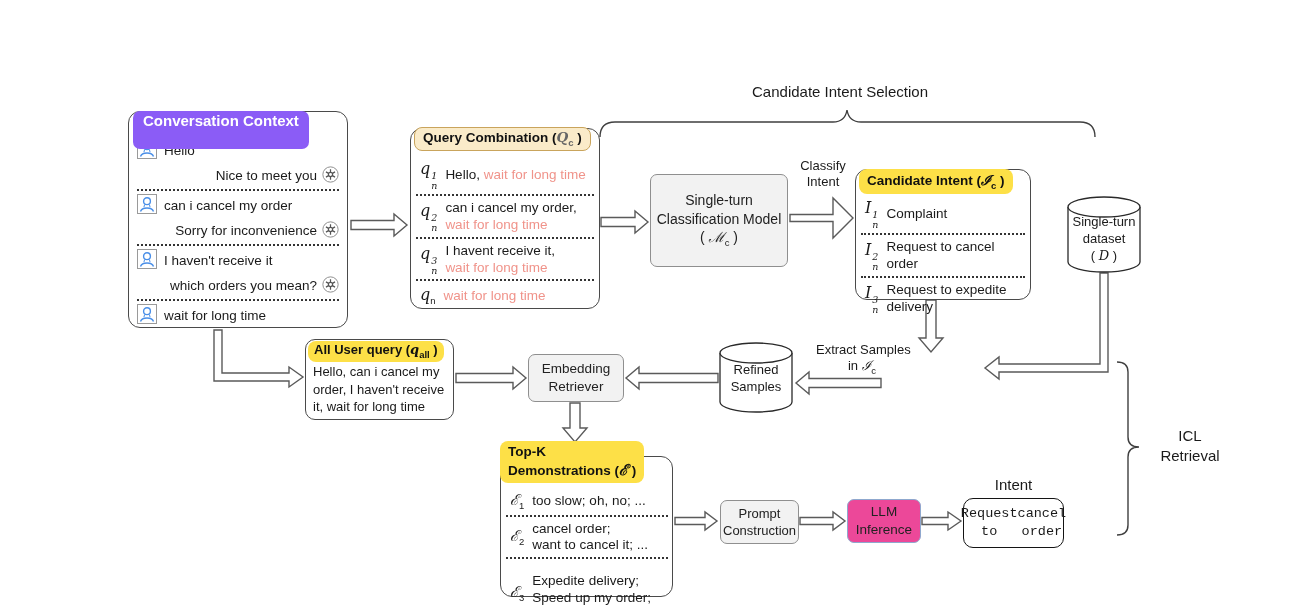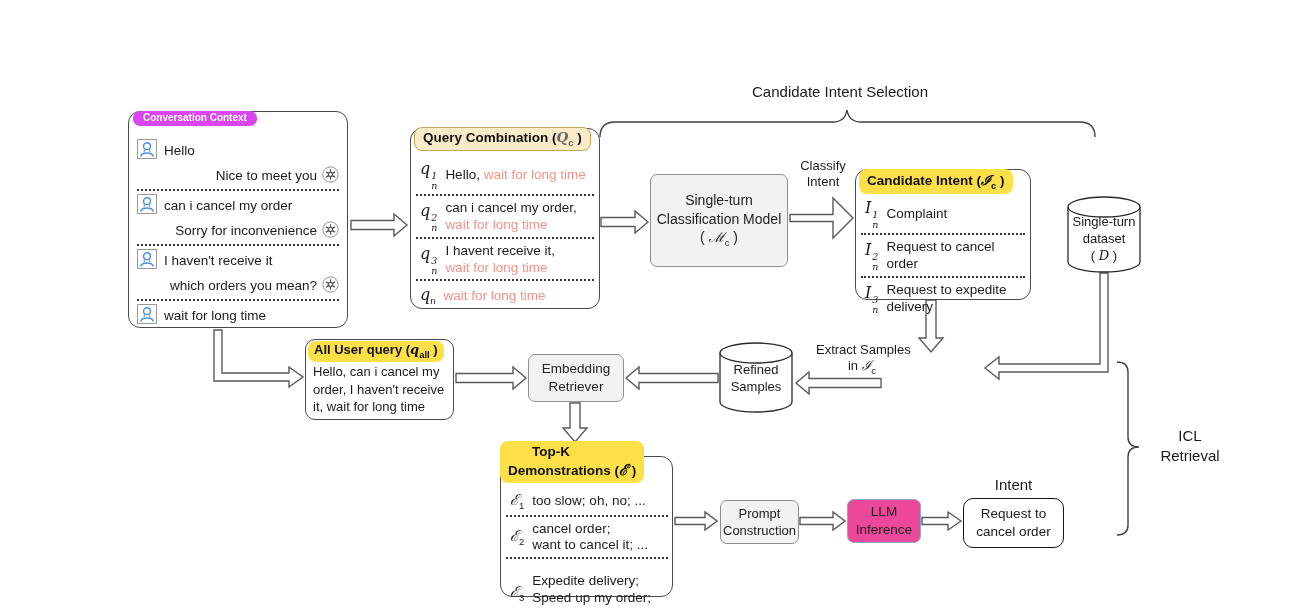--- a/index.html
+++ b/index.html
@@ -8,25 +8,25 @@
   svg.layer{position:absolute;left:0;top:0;}
   .abs{position:absolute;box-sizing:border-box;}
   
   .obox{position:absolute;box-sizing:border-box;background:#fff;border:1.4px solid #4a4a4a;border-radius:12px;}
   
   .gbox{position:absolute;box-sizing:border-box;background:#F2F2F2;border:1px solid #8f8f8f;border-radius:7px;
         display:flex;align-items:center;justify-content:center;text-align:center;
         font-size:13.5px;line-height:1.32;color:#222;padding:2px;}
   .bluebox{background:#ec4899;border:1px solid #8FA8CE;}
   .outbox{position:absolute;box-sizing:border-box;background:#fff;border:1.6px solid #141414;border-radius:10px;
-        display:flex;flex-direction:column;align-items:center;justify-content:center;text-align:center;
-        font-size:13.5px;line-height:1.35;}
-  
-  .hdr-blue{position:absolute;background:#d946ef;color:#fff;font-weight:bold;font-size:10px;
-        padding:1px 10px 3px;border-radius:7px;white-space:nowrap;z-index:3;}
+        display:flex;flex-direction:row;align-items:center;justify-content:center;text-align:center;
+        font-size:13.5px;line-height:1.35;font-family:Liberation Mono, monospace;}
+  
+  .hdr-blue{position:absolute;background:#8b5cf6;color:#fff;font-weight:bold;font-size:15px;
+        padding:1px 10px 20px;border-radius:7px;white-space:nowrap;z-index:3;}
   .hdr-orange{position:absolute;background:#fde047;color:#111;font-weight:bold;font-size:13.5px;
         padding:2px 8px 3px;border-radius:8px;white-space:nowrap;z-index:3;}
   .hdr-cream{position:absolute;background:#FAEBC9;border:1.4px solid #C9A45C;color:#111;font-weight:bold;
         font-size:13.5px;padding:1px 8px 2px;border-radius:8px;white-space:nowrap;z-index:3;}
   .msym{font-family:"DejaVu Serif",serif;font-style:italic;}
   sub{font-size:9.5px;}
   .stack{display:inline-flex;flex-direction:column;align-items:flex-start;
          font-family:"DejaVu Serif",serif;font-style:italic;font-size:9.5px;line-height:1.05;
          vertical-align:-5px;margin-left:1px;}
   .qbase{font-family:"DejaVu Serif",serif;font-style:italic;font-size:16px;}
@@ -301,21 +301,21 @@
   </div>
 
 
   <div class="label-c" style="left:1148px;top:426px;width:84px;font-size:15px;line-height:1.35;">
     <span style="display:block;">ICL</span>
     <span style="display:block;">Retrieval</span>
   </div>
 
   <div class="obox" style="left:500px;top:456px;width:173px;height:141px;"></div>
   <div class="hdr-orange" style="left:500px;top:441px;line-height:1.3;">
-    <span style="display:block;margin-left:24px;">Top-K</span>
+    <span style="display:block;">Top-K</span>
     <span style="display:block;"><span>Demonstrations (</span><span class="msym" style="font-size:15px;">ℰ</span><span> )</span></span>
   </div>
   <div class="abs" style="left:506px;top:489px;width:162px;z-index:4;">
     <div class="lrow">
       <span class="licon"><span class="qbase" style="font-size:15px;">ℰ</span><sub>1</sub></span>
       <span>too slow; oh, no; ...</span>
     </div>
     <div class="dotsep"></div>
     <div class="lrow">
       <span class="licon"><span class="qbase" style="font-size:15px;">ℰ</span><sub>2</sub></span>

